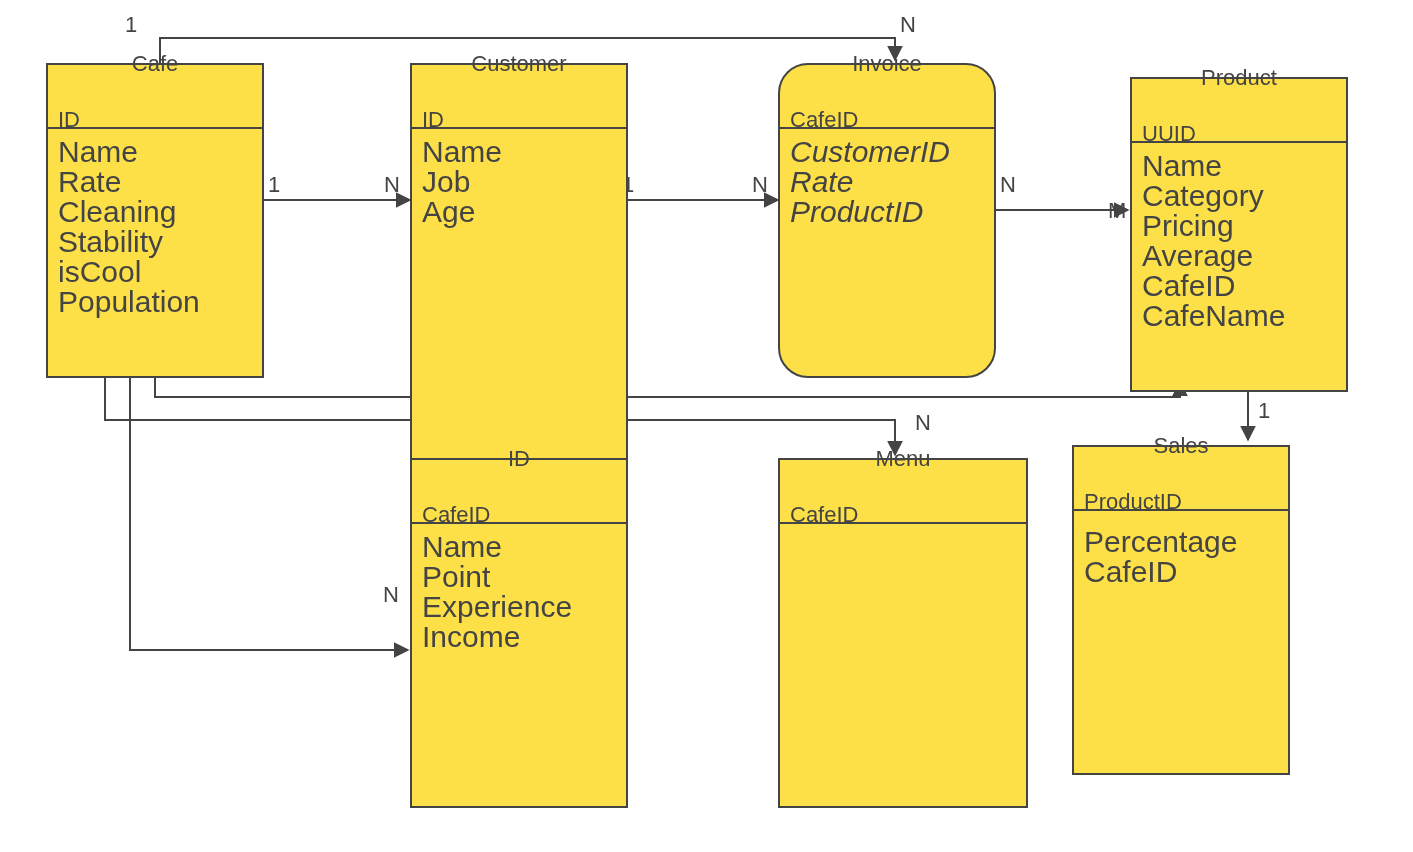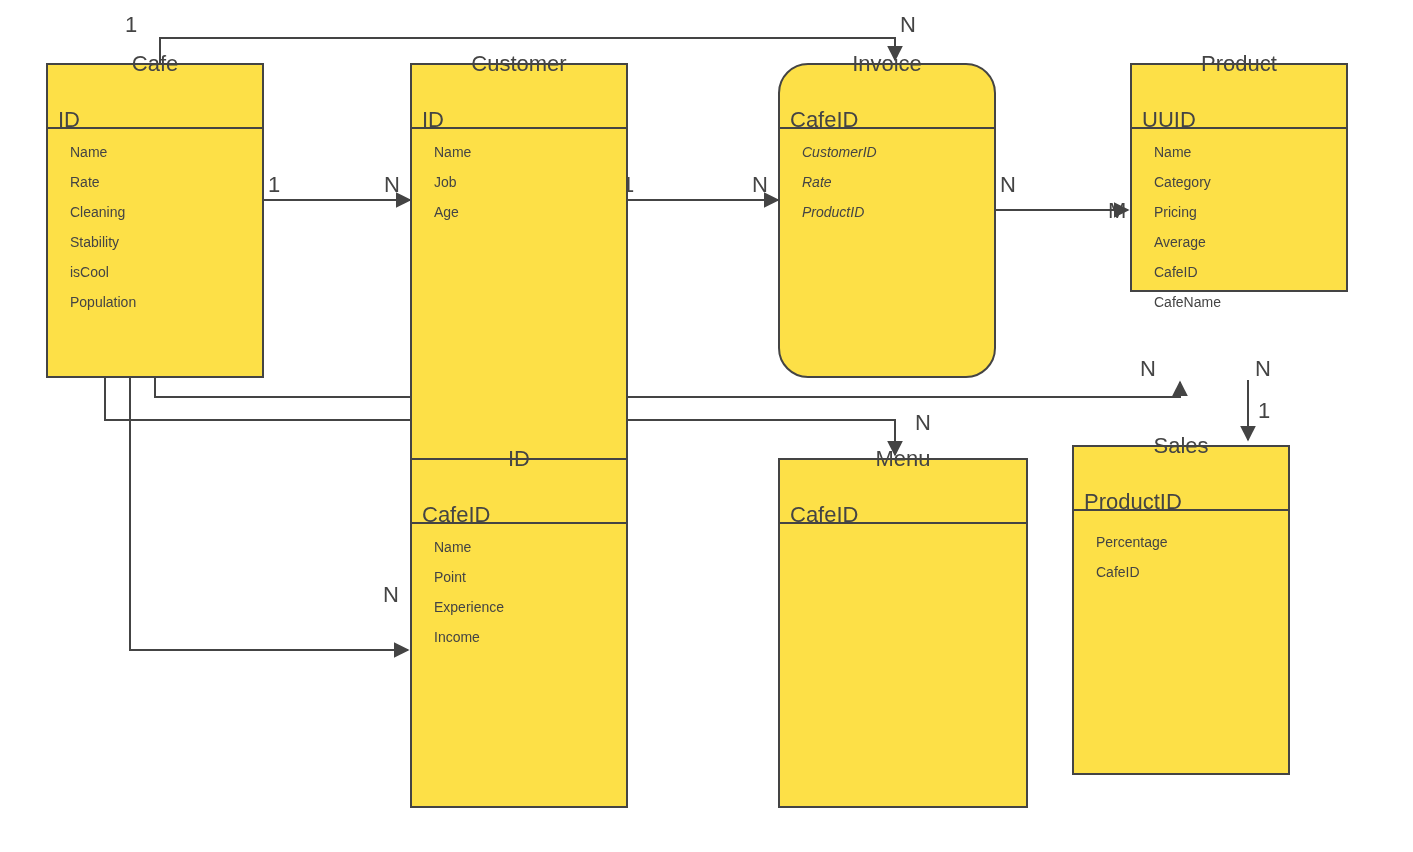--- a/index.html
+++ b/index.html
@@ -38,24 +38,23 @@
   .entity-sep {
     position: absolute;
     left: 0;
     right: 0;
     height: 0;
     border-top: 2px solid #444;
   }
   .entity-attrs {
     position: absolute;
     left: 10px;
-    font-size: 14px;
+    font-size: 30px;
     line-height: 30px;
     color: #444;
-    margin-left: 12px;
   }
   .label {
     position: absolute;
     font-size: 22px;
     color: #444;
   }
   svg.arrows {
     position: absolute;
     left: 0;
     top: 0;
@@ -143,21 +142,21 @@
   <div class="entity-title">Invoice</div>
   <div class="entity-key">CafeID</div>
   <div class="entity-sep" style="top:62px;"></div>
   <div class="entity-attrs" style="top:72px;font-style:italic;">
     <div>CustomerID</div>
     <div>Rate</div>
     <div>ProductID</div>
   </div>
 </div>
 
-<div class="entity" style="left:1130px; top:63px; width:218px; height:229px;">
+<div class="entity" style="left:1130px; top:77px; width:218px; height:315px;">
   <div class="entity-title">Product</div>
   <div class="entity-key">UUID</div>
   <div class="entity-sep" style="top:62px;"></div>
   <div class="entity-attrs" style="top:72px;">
     <div>Name</div>
     <div>Category</div>
     <div>Pricing</div>
     <div>Average</div>
     <div>CafeID</div>
     <div>CafeName</div>

